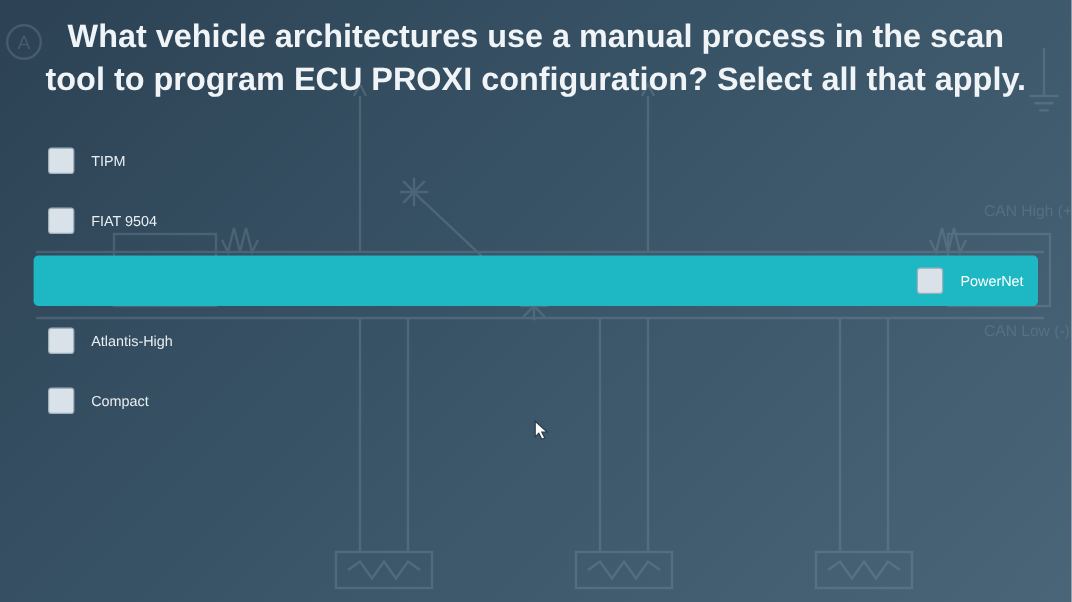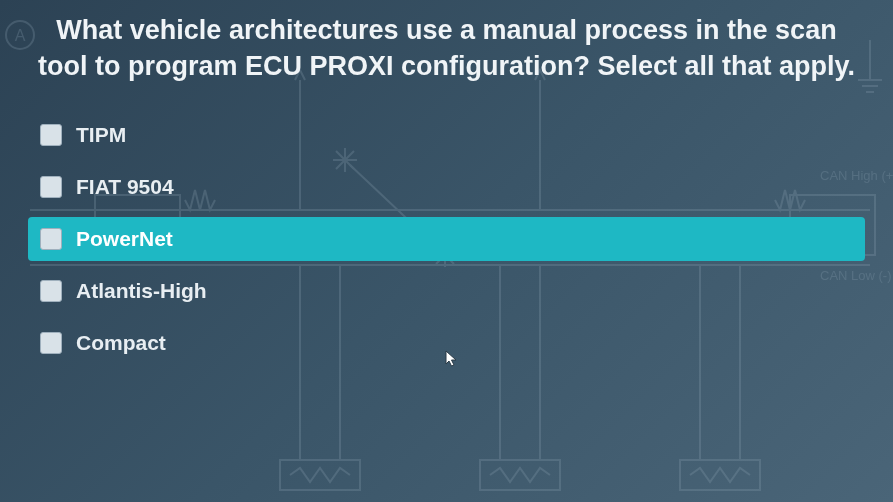--- a/index.html
+++ b/index.html
@@ -42,33 +42,34 @@
     align-items: center;
     padding: 10px 12px;
     border-radius: 4px;
     cursor: pointer;
     margin-bottom: 8px;
     min-height: 40px;
   }
   .option.highlight {
     background: #1eb8c4;
     color: #ffffff;
+    justify-content: flex-end;
   }
   .checkbox {
     width: 22px;
     height: 22px;
     background: #d9e2e8;
     border: 1px solid #9fb0bd;
     border-radius: 3px;
     margin-right: 14px;
     flex-shrink: 0;
   }
   .option-label {
-    font-size: 21px;
-    font-weight: 700;
+    font-size: 12px;
+    font-weight: 400;
     color: #e8eef2;
   }
   .option.highlight .option-label { color:#fff; }
   .cursor {
     position: absolute;
     left: 445px;
     top: 350px;
     width: 14px;
     height: 18px;
     pointer-events: none;

